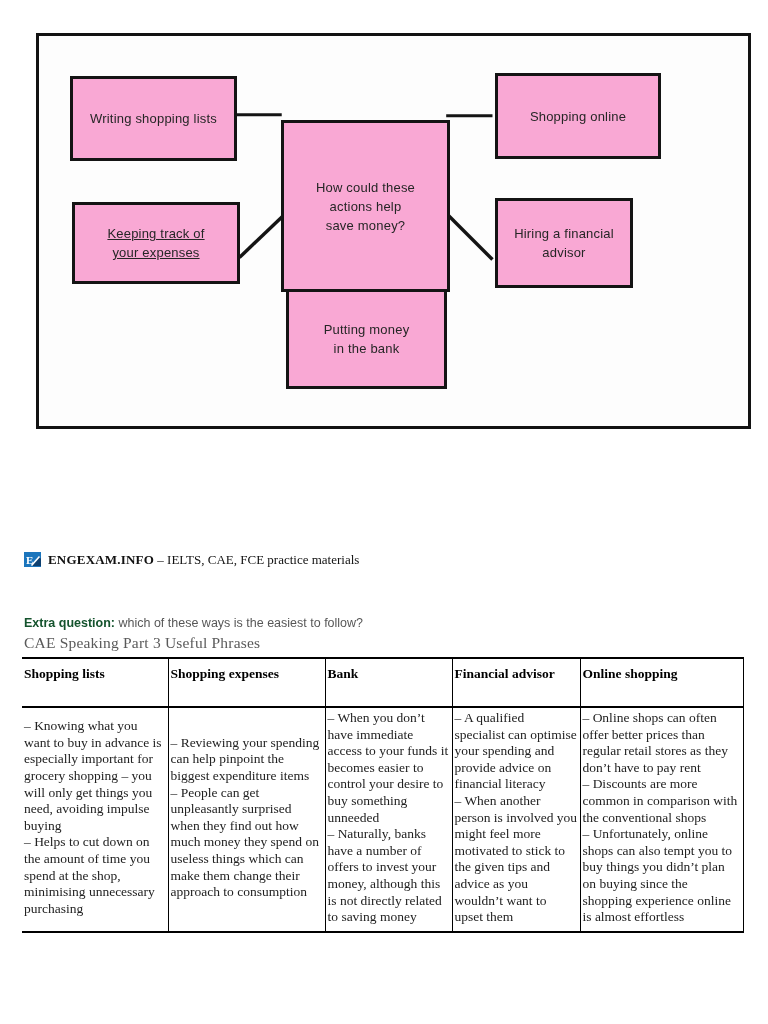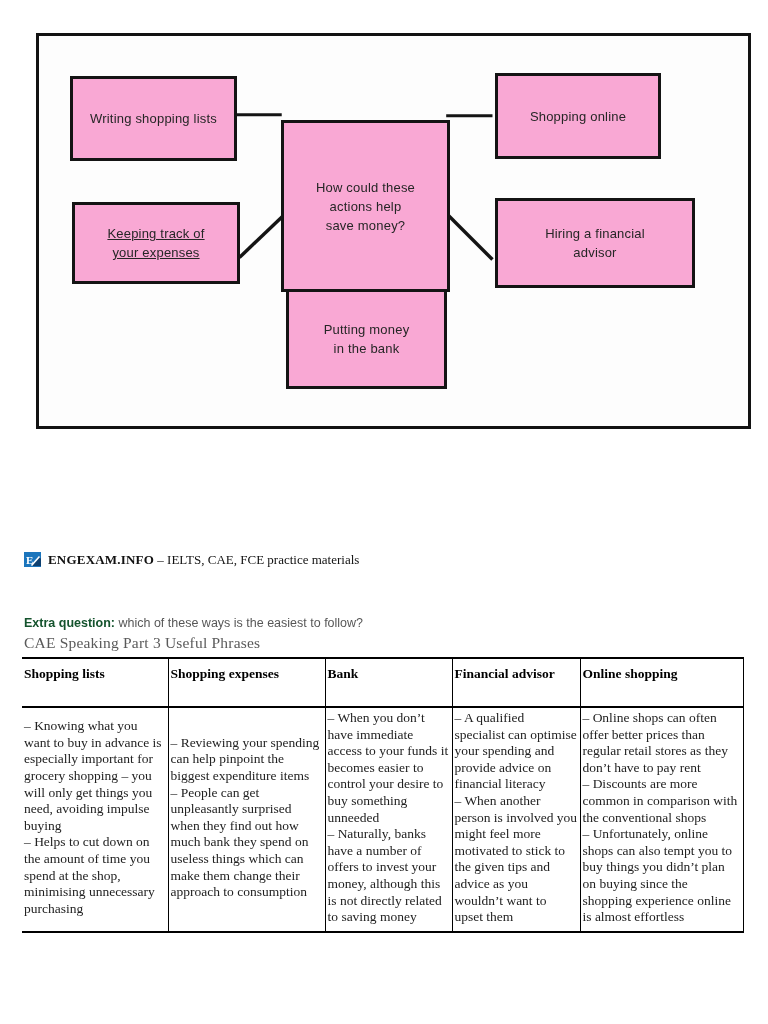--- a/index.html
+++ b/index.html
@@ -37,21 +37,21 @@
     font-size: 13px;
     line-height: 19px;
     color: #262626;
     white-space: pre-line;
     letter-spacing: 0.2px;
   }
   .dbox-writing  { left: 31px;  top: 40px;  width: 167px; height: 85px; }
   .dbox-center   { left: 242px; top: 38px;  width: 169px; height: 172px; margin-top: 46px; }
   .dbox-online   { left: 456px; top: 37px;  width: 166px; height: 86px; }
   .dbox-tracking { left: 33px;  top: 166px; width: 168px; height: 82px; text-decoration: underline; }
-  .dbox-advisor  { left: 456px; top: 162px; width: 200px; height: 90px; }
+  .dbox-advisor  { left: 456px; top: 162px; width: 138px; height: 90px; }
   .dbox-bank     { left: 247px; top: 253px; width: 161px; height: 100px; }
 
   
   .brand {
     position: absolute;
     left: 24px; top: 552px;
     height: 18px;
     font-size: 13px;
     color: #111111;
     white-space: nowrap;
@@ -172,21 +172,21 @@
         <th>Bank</th>
         <th>Financial advisor</th>
         <th>Online shopping</th>
       </tr>
     </thead>
     <tbody>
       <tr>
         <td>– Knowing what you want to buy in advance is especially important for grocery shopping – you will only get things you need, avoiding impulse buying
 – Helps to cut down on the amount of time you spend at the shop, minimising unnecessary purchasing</td>
         <td>– Reviewing your spending can help pinpoint the biggest expenditure items
-– People can get unpleasantly surprised when they find out how much bank they spend on useless things which can make them change their approach to consumption</td>
+– People can get unpleasantly surprised when they find out how much money they spend on useless things which can make them change their approach to consumption</td>
         <td>– When you don’t have immediate access to your funds it becomes easier to control your desire to buy something unneeded
 – Naturally, banks have a number of offers to invest your money, although this is not directly related to saving money</td>
         <td>– A qualified specialist can optimise your spending and provide advice on financial literacy
 – When another person is involved you might feel more motivated to stick to the given tips and advice as you wouldn’t want to upset them</td>
         <td>– Online shops can often offer better prices than regular retail stores as they don’t have to pay rent
 – Discounts are more common in comparison with the conventional shops
 – Unfortunately, online shops can also tempt you to buy things you didn’t plan on buying since the shopping experience online is almost effortless</td>
       </tr>
     </tbody>
   </table>

